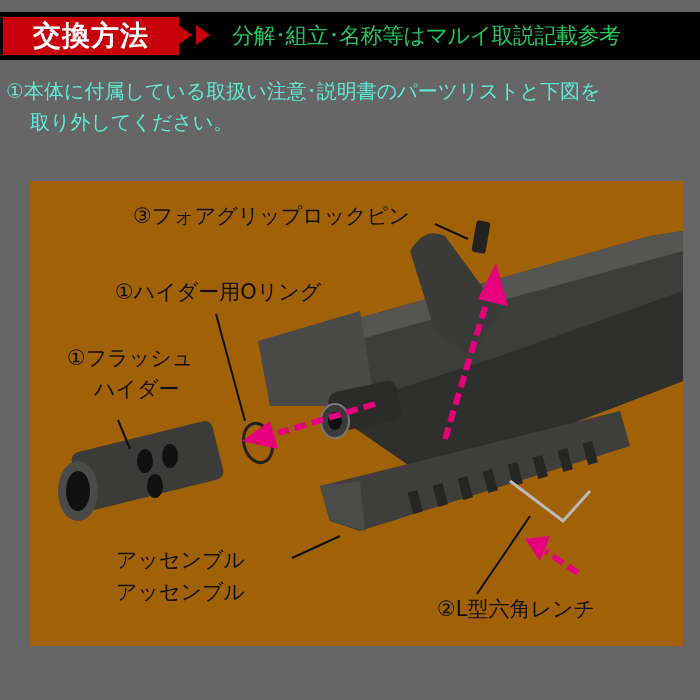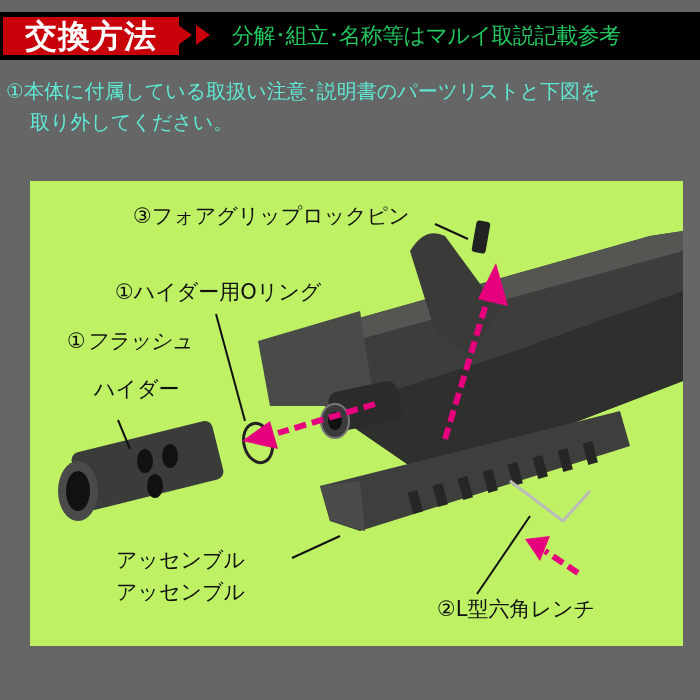--- a/index.html
+++ b/index.html
@@ -1,24 +1,24 @@
 <!DOCTYPE html>
 <html><head>
 <meta charset="utf-8">
 <style>
   html,body{margin:0;padding:0;}
   body{width:700px;height:700px;background:#666666;position:relative;overflow:hidden;font-family:"DejaVu Sans","Liberation Sans",sans-serif;}
   .hdr{position:absolute;left:0;top:12px;width:700px;height:48px;background:#000;}
-  .hdr-tag{position:absolute;left:3px;top:5px;width:176px;height:38px;background:#c8000a;color:#fff;font-size:32px;font-weight:bold;line-height:38px;text-align:center;letter-spacing:1px;}
+  .hdr-tag{position:absolute;left:3px;top:5px;width:176px;height:38px;background:#c8000a;color:#fff;font-size:28px;font-weight:bold;line-height:38px;text-align:center;letter-spacing:1px;}
   .hdr-arrows{position:absolute;left:178px;top:13px;height:22px;display:flex;gap:4px;}
   .tri{width:0;height:0;border-top:10px solid transparent;border-bottom:10px solid transparent;border-left:14px solid #c8000a;}
   .hdr-note{position:absolute;left:232px;top:8px;color:#22c55e;font-size:22px;line-height:32px;white-space:nowrap;letter-spacing:-0.5px;}
   .instr{position:absolute;left:6px;top:76px;width:690px;color:#5eead4;font-size:20px;line-height:31px;}
   .instr .l2,.instr .l3{padding-left:24px;}
-  .panel{position:absolute;left:30px;top:181px;width:653px;height:465px;background:#bef264;}
+  .panel{position:absolute;left:30px;top:181px;width:653px;height:465px;background:#a16207;}
   .lbl{position:absolute;color:#111;font-size:21px;line-height:26px;white-space:nowrap;}
   svg.art{position:absolute;left:0;top:0;}
 </style>
 </head>
 <body>
 
 <div class="hdr">
   <div class="hdr-tag">交換方法</div>
   <div class="hdr-arrows">
     <div class="tri"></div>
@@ -88,18 +88,18 @@
     </g>
     <g fill="#e6007e">
       <polygon points="466,82 478,125 448,118"></polygon>
       <polygon points="212,260 240,240 248,268"></polygon>
       <polygon points="495,358 520,355 510,380"></polygon>
     </g>
   </svg>
 
   <div class="lbl" style="left:103px;top:22px;">③フォアグリップロックピン</div>
   <div class="lbl" style="left:85px;top:98px;text-align:right;">①ハイダー用Oリング</div>
-  <div class="lbl" style="left:37px;top:147px;font-style:italic;">①フラッシュ</div>
+  <div class="lbl" style="left:37px;top:164px;">①フラッシュ</div>
   <div class="lbl" style="left:64px;top:183px;margin-top:12px;">ハイダー</div>
   <div class="lbl" style="left:86px;top:366px;">アッセンブル</div>
   <div class="lbl" style="left:86px;top:398px;">アッセンブル</div>
   <div class="lbl" style="left:407px;top:415px;">②L型六角レンチ</div>
 </div>
 
 </body></html>

